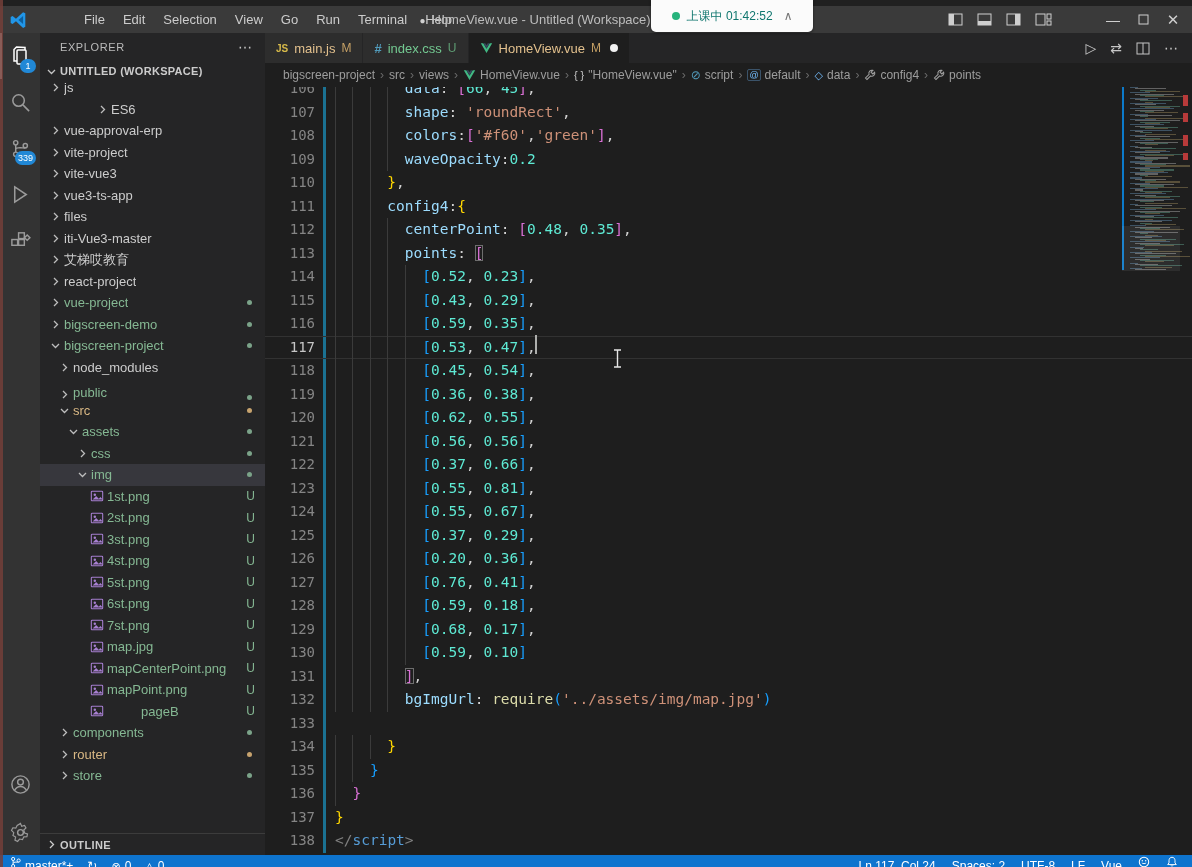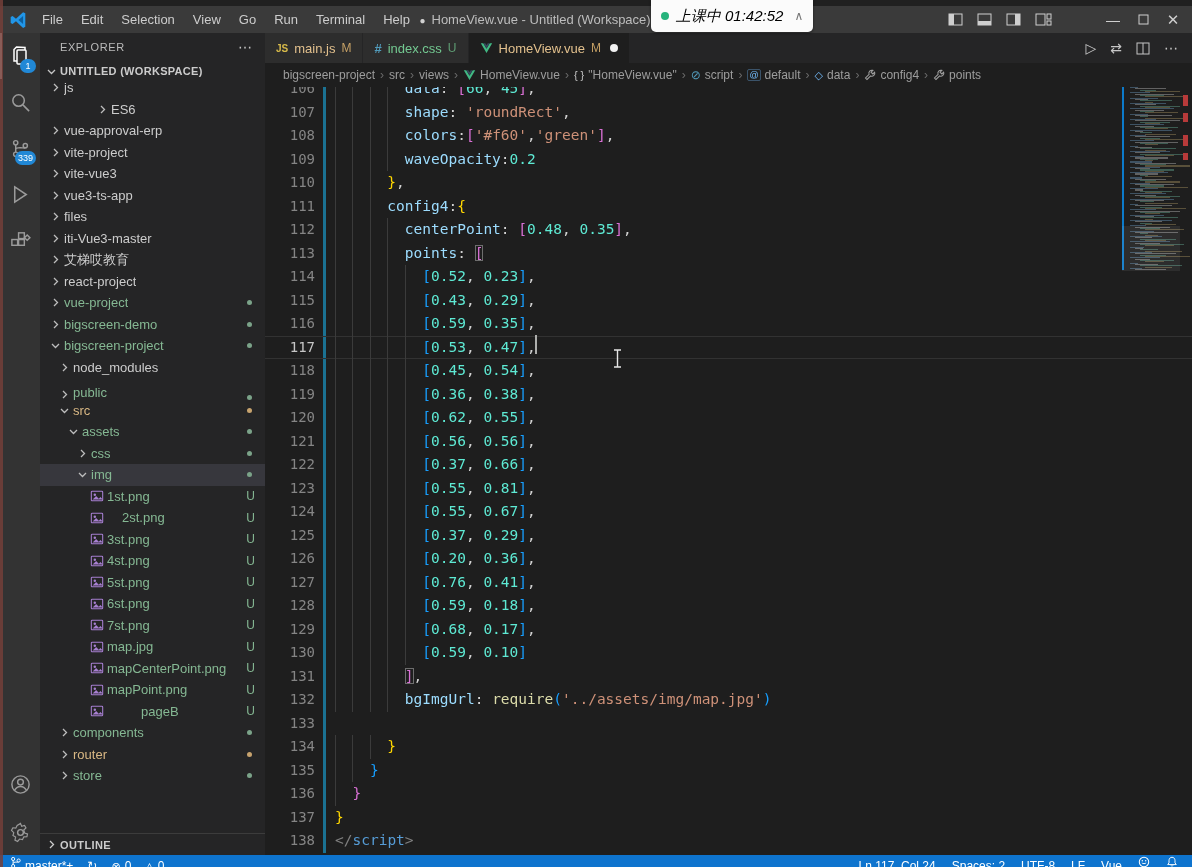--- a/index.html
+++ b/index.html
@@ -1,31 +1,31 @@
 <!DOCTYPE html>
 <html><head>
 <meta charset="utf-8">
 <style>
   html,body{margin:0;padding:0;}
   body{width:1192px;height:867px;position:relative;overflow:hidden;background:#1e1e1e;
        font-family:"Liberation Sans",sans-serif;-webkit-font-smoothing:antialiased;}
   
   .titlebar{position:absolute;top:0;left:0;right:0;height:33px;
     background:linear-gradient(#202020 0 6px,#3a3a3a 6px 100%);display:flex;align-items:flex-end;z-index:30;}
-  .tb-inner{height:27px;display:flex;align-items:center;width:100%;}
+  .tb-inner{height:27px;display:flex;align-items:center;width:100%;gap:42px;}
   .vslogo{width:18px;height:18px;margin:0 6px 0 9px;flex:none;}
   .menu-item{color:#cccccc;font-size:13px;padding:0 9px;height:27px;line-height:27px;cursor:default;}
   .win-title{position:absolute;left:0;right:0;top:6px;height:27px;line-height:27px;text-align:center;
     color:#bdbdbd;font-size:13px;pointer-events:none;white-space:nowrap;}
   .win-title .dot{color:#d0d0d0;font-size:10px;margin-right:6px;}
   .timer{position:absolute;left:651px;top:0;width:162px;height:32px;background:#fbfbfb;
     border-radius:0 0 5px 5px;box-shadow:0 1px 3px rgba(0,0,0,.45);display:flex;align-items:center;
     justify-content:center;gap:7px;z-index:40;}
   .timer .tdot{width:8px;height:8px;border-radius:50%;background:#27b37c;}
-  .timer .ttext{color:#000000;font-size:15px;font-style:italic;}
+  .timer .ttext{color:#0f766e;font-size:12px;}
   .timer .tchev{color:#777;font-size:12px;margin-left:4px;}
   .win-controls{margin-left:auto;display:flex;align-items:center;height:27px;}
   .layout-icons{display:flex;gap:14px;margin-right:46px;align-items:center;}
   .wc-btn{width:30px;height:27px;display:flex;align-items:center;justify-content:center;color:#cfcfcf;}
   .wc-min{font-size:14px;} .wc-max svg,.layout-icons svg{display:block;}
   .wc-close{font-size:15px;margin-right:4px;}
   
   .main{position:absolute;top:33px;left:0;right:0;bottom:12px;display:flex;}
   
   .activitybar{width:40px;background:#333333;flex:none;display:flex;flex-direction:column;align-items:center;position:relative;}
@@ -420,21 +420,21 @@
             <svg width="14" height="14" viewBox="0 0 16 16">
               <rect x="1.5" y="2.5" width="13" height="11" rx="1" fill="none" stroke="#a77fd1" stroke-width="1.2"></rect>
               <circle cx="5.5" cy="6.5" r="1.4" fill="#a77fd1"></circle>
               <path d="M3 12l4-4 3 3 2-2 2.5 3z" fill="#a77fd1"></path>
             </svg>
           </span>
           <span class="tlbl g">1st.png</span>
           <span class="tspacer"></span>
           <span class="tbadge g">U</span>
         </div>
-        <div class="trow" style="padding-left: 50px; gap: 15px;">
+        <div class="trow" style="padding-left: 50px;">
           <span class="ticon">
             <svg width="14" height="14" viewBox="0 0 16 16">
               <rect x="1.5" y="2.5" width="13" height="11" rx="1" fill="none" stroke="#a77fd1" stroke-width="1.2"></rect>
               <circle cx="5.5" cy="6.5" r="1.4" fill="#a77fd1"></circle>
               <path d="M3 12l4-4 3 3 2-2 2.5 3z" fill="#a77fd1"></path>
             </svg>
           </span>
           <span class="tlbl g">2st.png</span>
           <span class="tspacer"></span>
           <span class="tbadge g">U</span>

